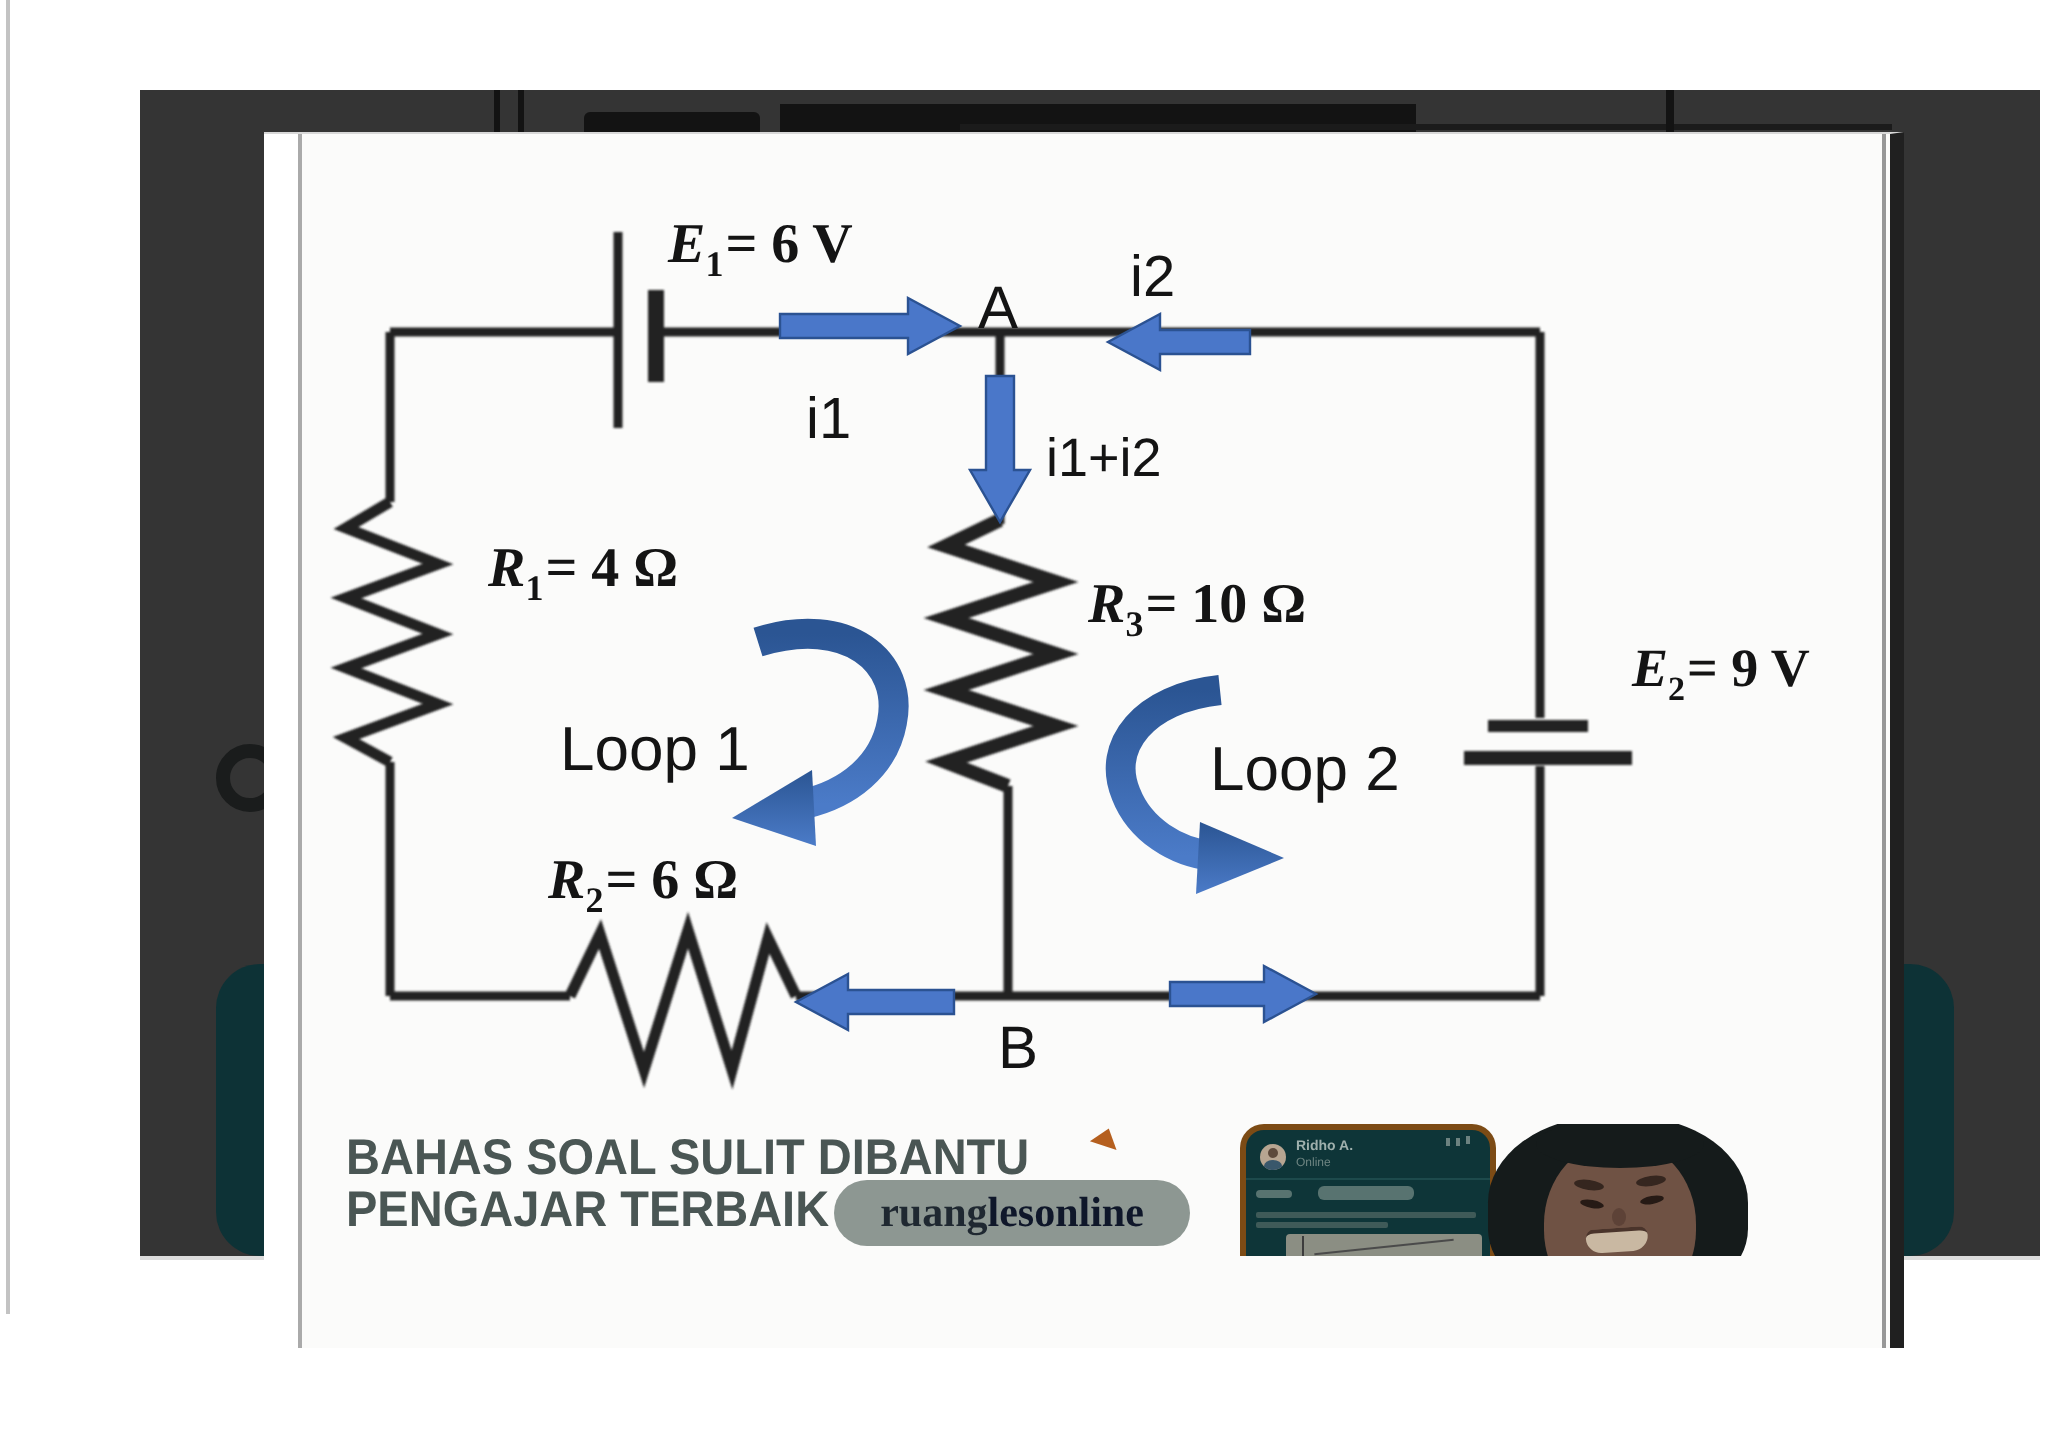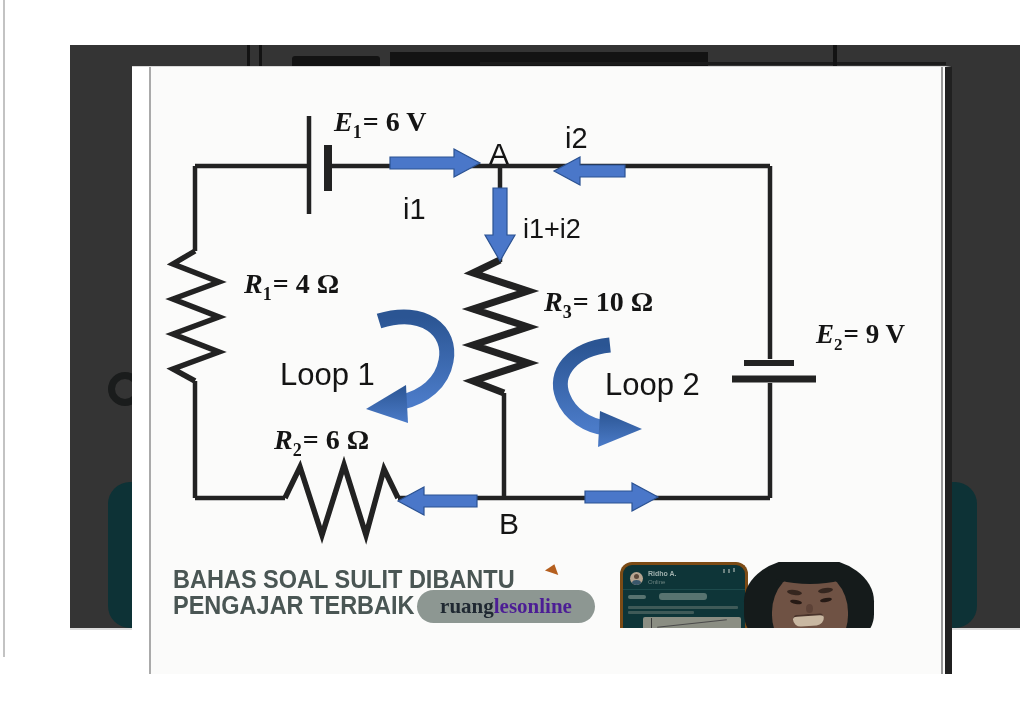--- a/index.html
+++ b/index.html
@@ -30,21 +30,21 @@
   .circuit-svg{position:absolute;left:0;top:0;}
   
   .banner-text{position:absolute;color:#4a5654;font-weight:800;font-size:25px;letter-spacing:0px;
                transform:scaleX(0.94);transform-origin:left top;z-index:3;white-space:nowrap;}
   .bt1{left:173px;top:565px;}
   .bt2{left:173px;top:591px;}
   .brand-pill{position:absolute;left:417px;top:590px;width:178px;height:33px;background:#8d9792;
               border-radius:17px;z-index:3;text-align:center;line-height:33px;
               font-family:"Liberation Serif","DejaVu Serif",serif;font-weight:bold;font-size:21px;white-space:nowrap;}
   .brand-ruang{color:#1f2831;}
-  .brand-les{color:#4c1d95;}
+  .brand-les{color:#0f172a;}
   .orange-tip{position:absolute;left:546px;top:564px;width:0;height:0;z-index:3;
               border-left:7px solid transparent;border-right:7px solid transparent;
               border-bottom:9px solid #b55f1e;transform:rotate(18deg);}
   
   .phone{position:absolute;left:620px;top:562px;width:128px;height:66px;z-index:3;
          border:3px solid #7c4b15;border-bottom:none;border-radius:12px 12px 0 0;
          background:#0e3538;box-sizing:border-box;overflow:hidden;}
   .ph-dot{position:absolute;background:#6c8280;width:2px;height:4px;top:4px;}
   .ph-avatar{position:absolute;left:7px;top:7px;width:13px;height:13px;border-radius:50%;background:#b7a591;overflow:hidden;}
   .ph-avatar-head{position:absolute;left:4px;top:2px;width:5px;height:5px;border-radius:50%;background:#5d4a3c;}

